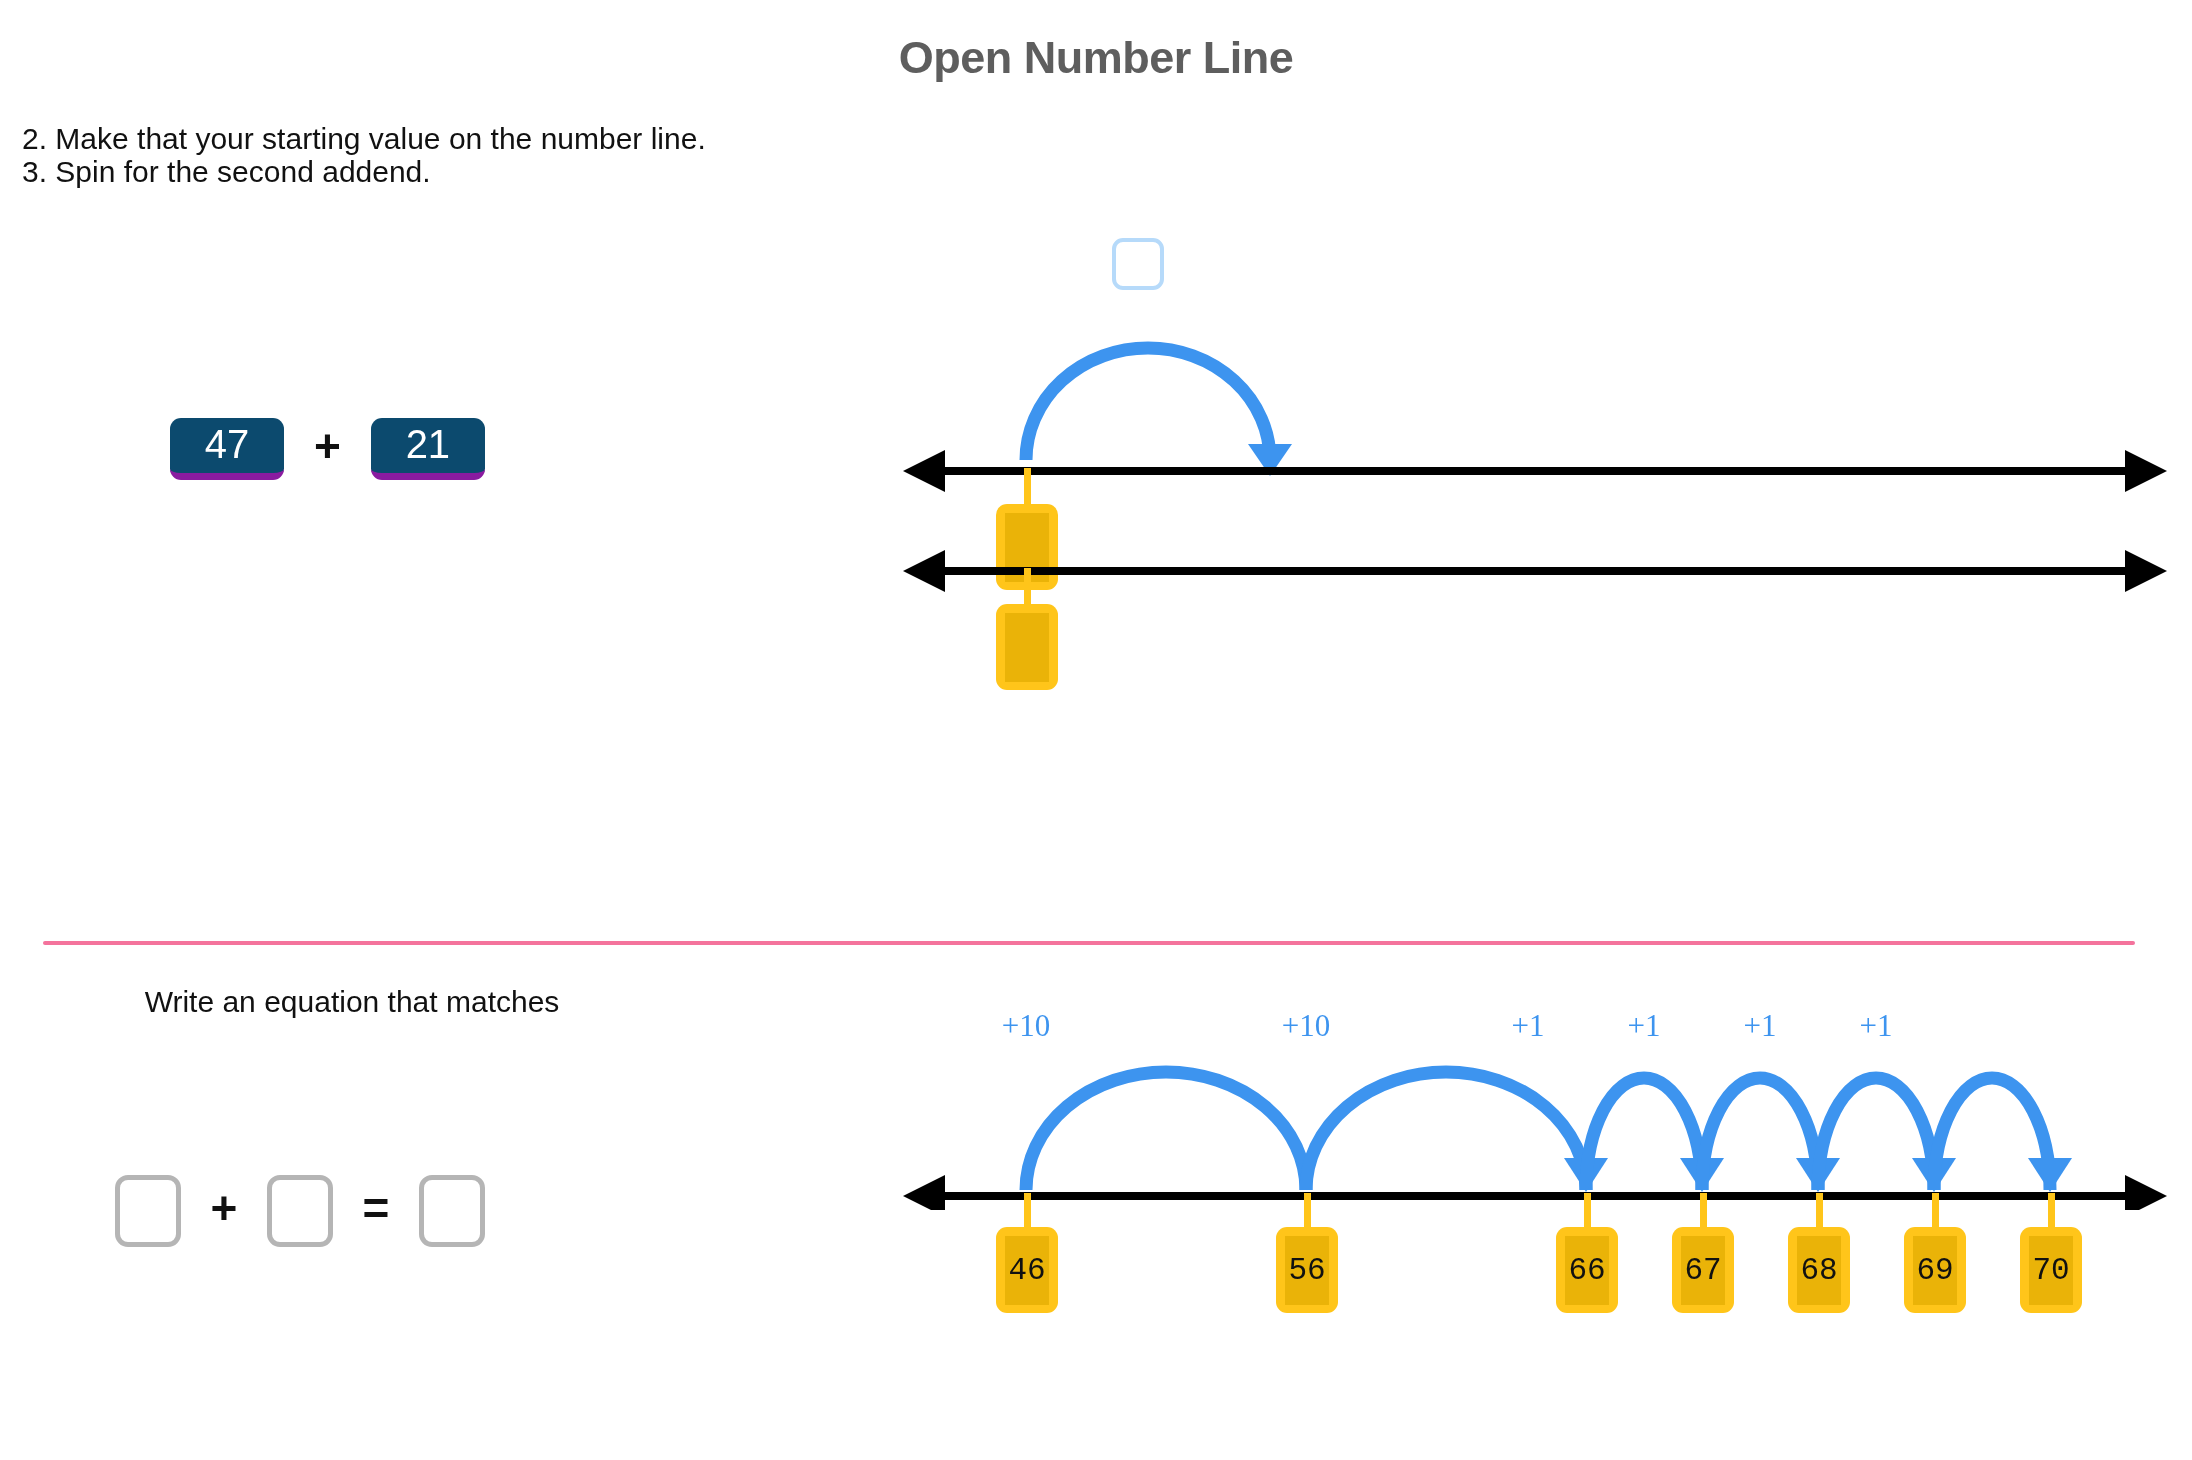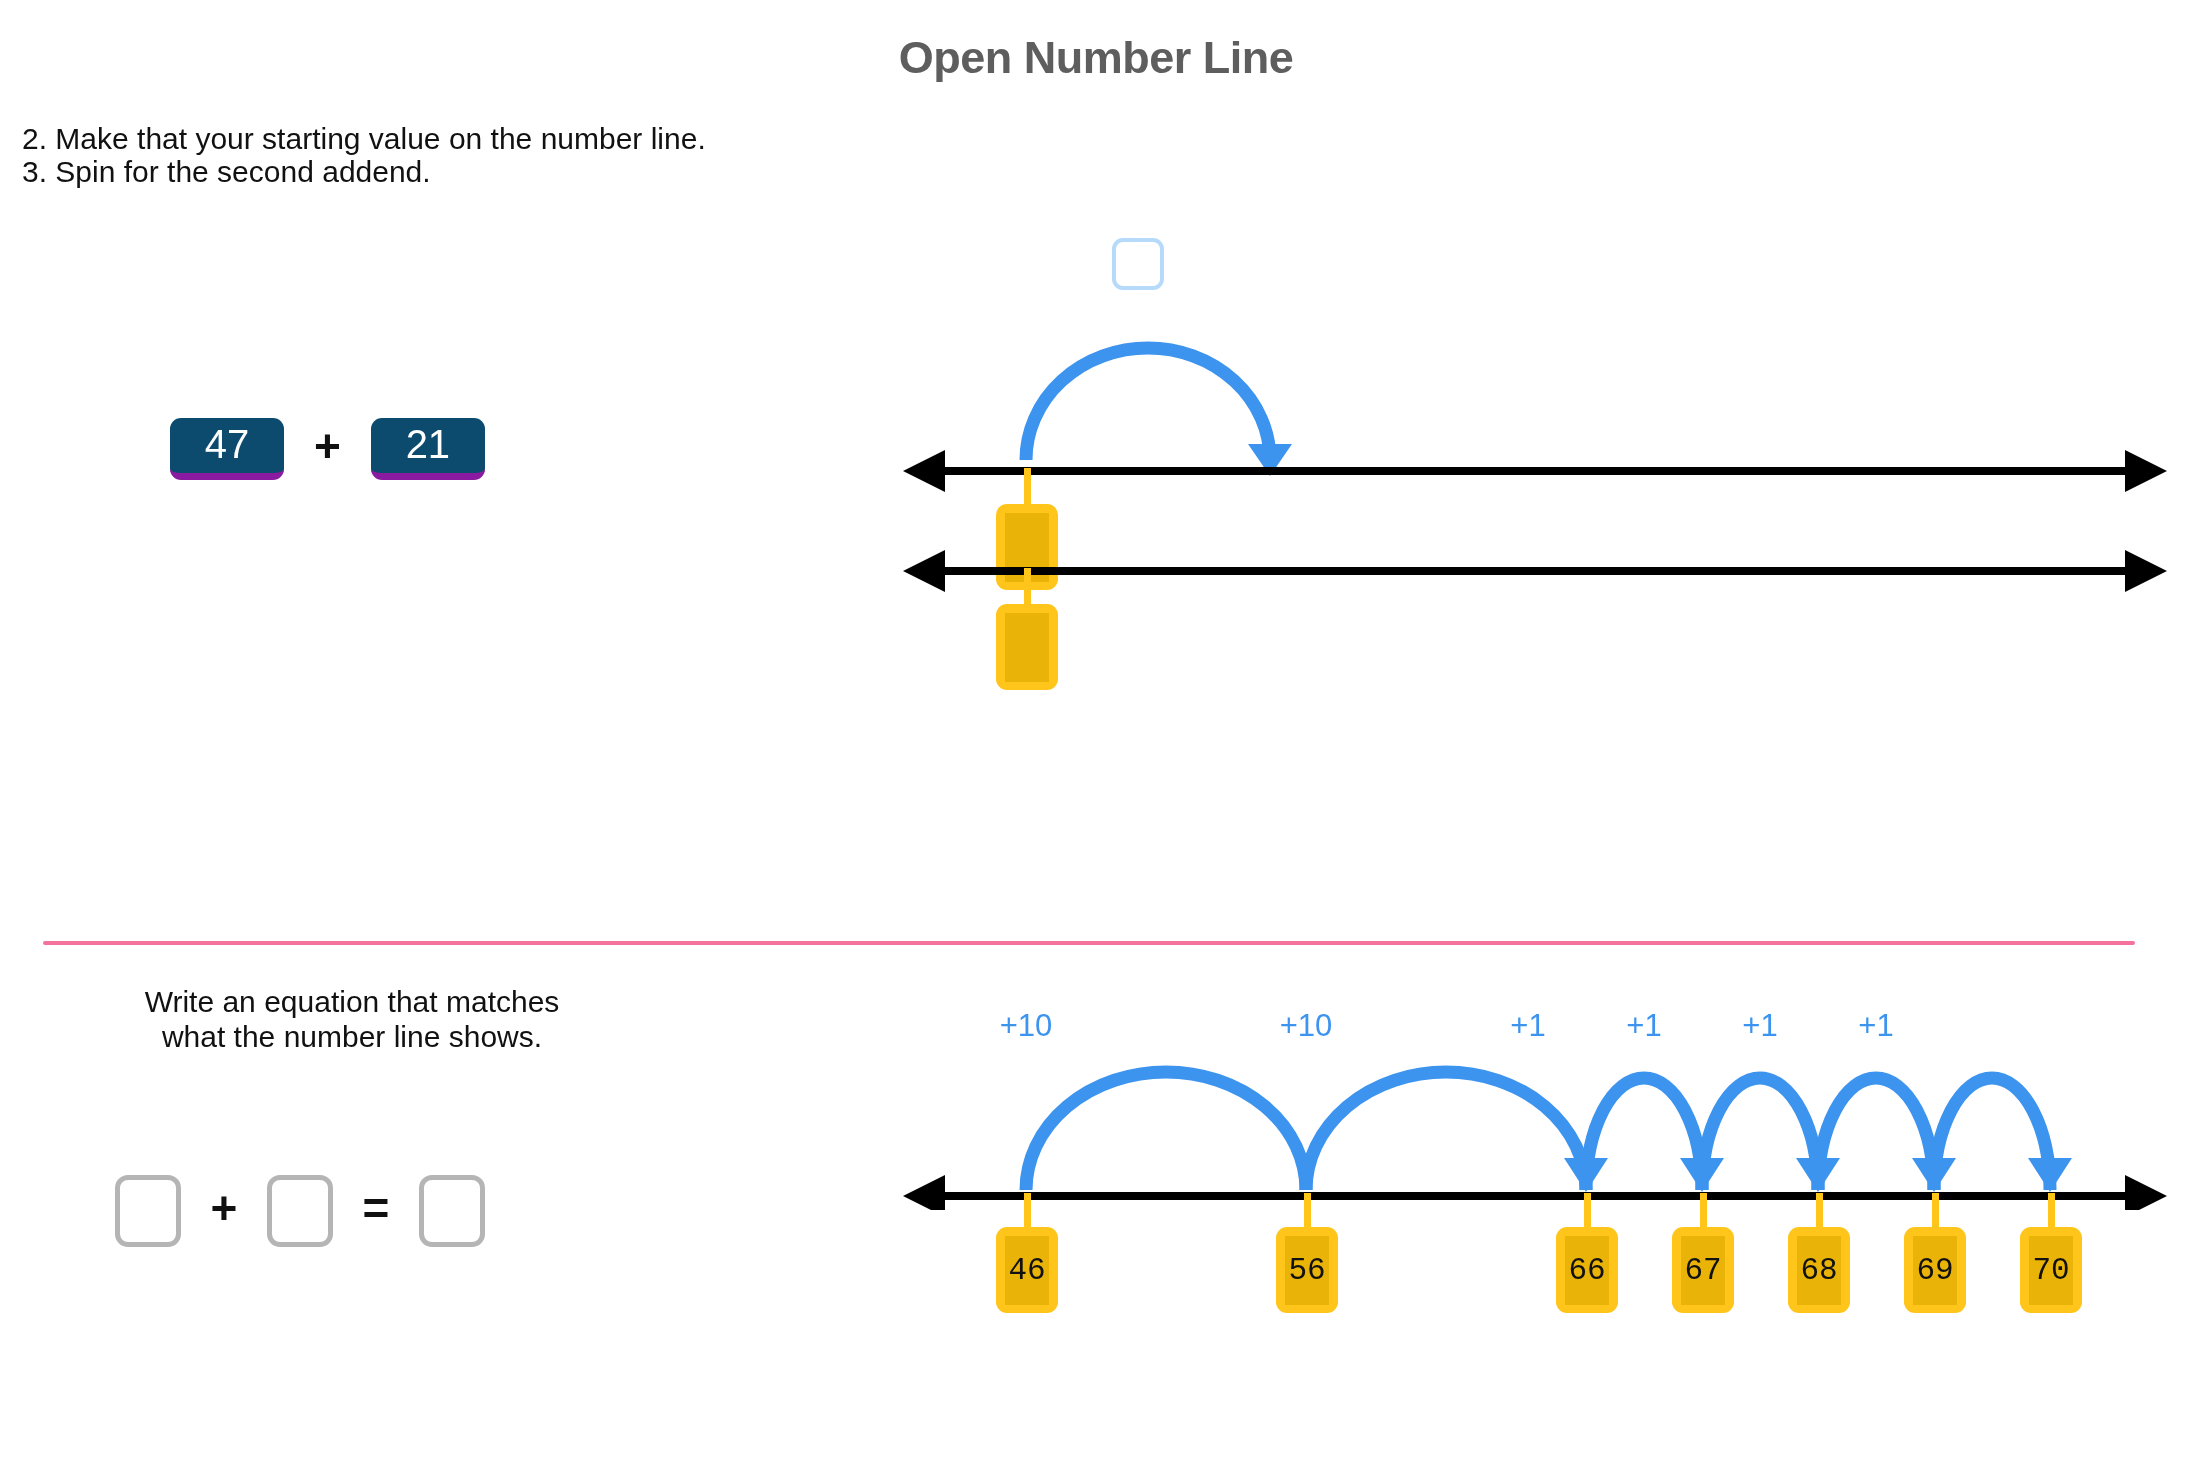--- a/index.html
+++ b/index.html
@@ -99,20 +99,21 @@
   }
 
   
   .jump-label{
     position:absolute;
     color:#3D94EF;
     font-size:31px;
     text-align:center;
     width:120px;
     line-height:1;
+    font-family:Liberation Serif, serif;
   }
 
   
   #divider{
     top:941px;left:43px;
     width:2092px;height:4px;
     background:#F4739C;
     border-radius:2px;
   }
 
@@ -196,21 +197,20 @@
     <div class="tag" style="top:36px;">
       <div class="win"></div>
     </div>
   </div>
 </div>
 
 <div class="abs" id="divider"></div>
 
 <div class="abs" id="equation-prompt">
   <span>Write an equation that matches</span>
-  <span class="l2">what the number line shows.</span>
 </div>
 
 <div class="abs" id="equation-row">
   <div class="blank-box"></div>
   <div class="op">+</div>
   <div class="blank-box"></div>
   <div class="op">=</div>
   <div class="blank-box"></div>
 </div>
 

